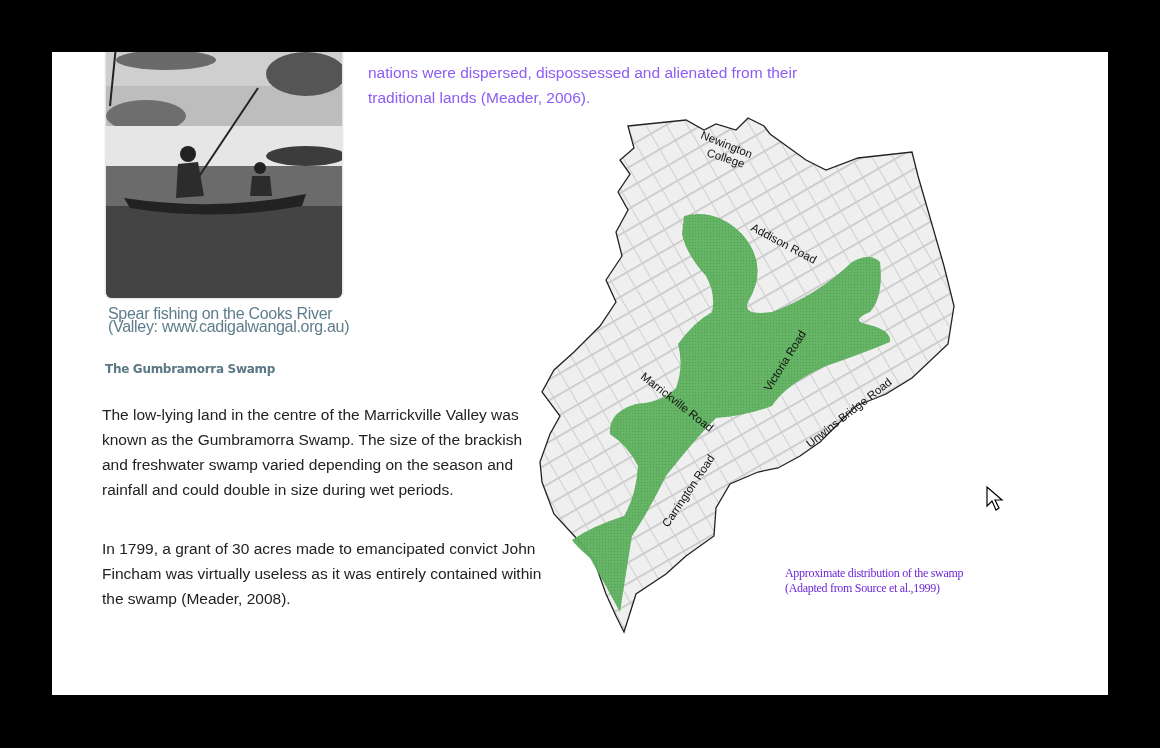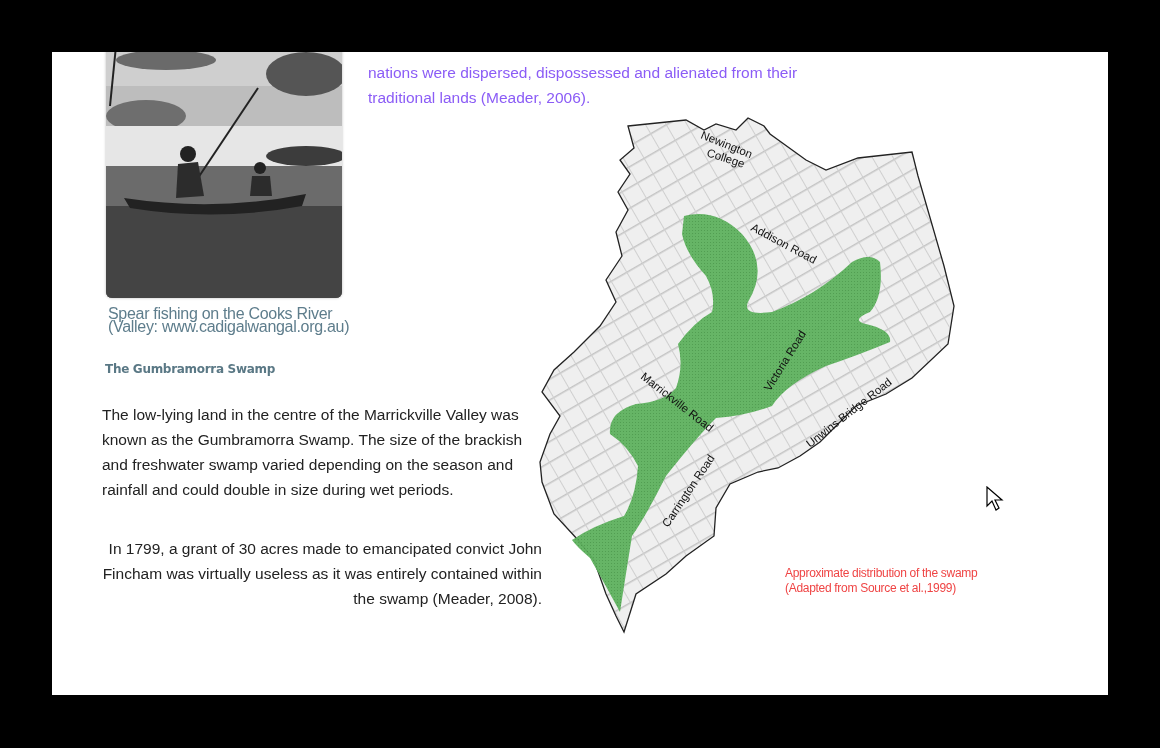--- a/index.html
+++ b/index.html
@@ -7,23 +7,23 @@
   .page{position:absolute;left:52px;top:52px;width:1056px;height:643px;background:#fff;overflow:hidden;}
   .photo{position:absolute;left:54px;top:-6px;width:236px;height:252px;border-radius:6px;overflow:hidden;
     background:linear-gradient(180deg,#8a8a8a 0%,#d8d8d8 30%,#e8e8e8 45%,#9a9a9a 58%,#4a4a4a 75%,#2e2e2e 100%);
     box-shadow:0 0 3px #bbb;}
   .photo svg{position:absolute;left:0;top:0;}
   .caption-photo{position:absolute;left:56px;top:255px;font-size:16px;line-height:13px;color:#5e7d8c;letter-spacing:-0.3px;}
   .intro{position:absolute;left:316px;top:8px;width:500px;font-size:15.5px;line-height:25px;color:#8b5cf6;}
   .h2{position:absolute;left:53px;top:310px;font-size:12px;font-weight:bold;color:#5a7885;font-family:"DejaVu Sans",sans-serif;letter-spacing:-0.3px;}
   .para{position:absolute;left:46px;width:440px;font-size:15.5px;line-height:25px;color:#222;margin:4px;}
   .p1{top:346px;}
-  .p2{top:480px;text-align:right;}
+  .p2{top:480px;}
   .map{position:absolute;left:484px;top:64px;}
-  .caption-map{position:absolute;left:733px;top:514px;font-size:12px;line-height:15px;color:#ef4444;letter-spacing:-0.3px;}
+  .caption-map{position:absolute;left:733px;top:514px;font-size:12px;line-height:15px;color:#6d28d9;letter-spacing:-0.3px;font-family:Liberation Serif, serif;}
   .cursor{position:absolute;left:986px;top:486px;}
 </style>
 </head>
 <body>
 
 <div class="page">
 
   <div class="photo">
     <svg width="236" height="252" viewBox="0 0 236 252">
       <rect x="0" y="0" width="236" height="252" fill="#bdbdbd"></rect>

